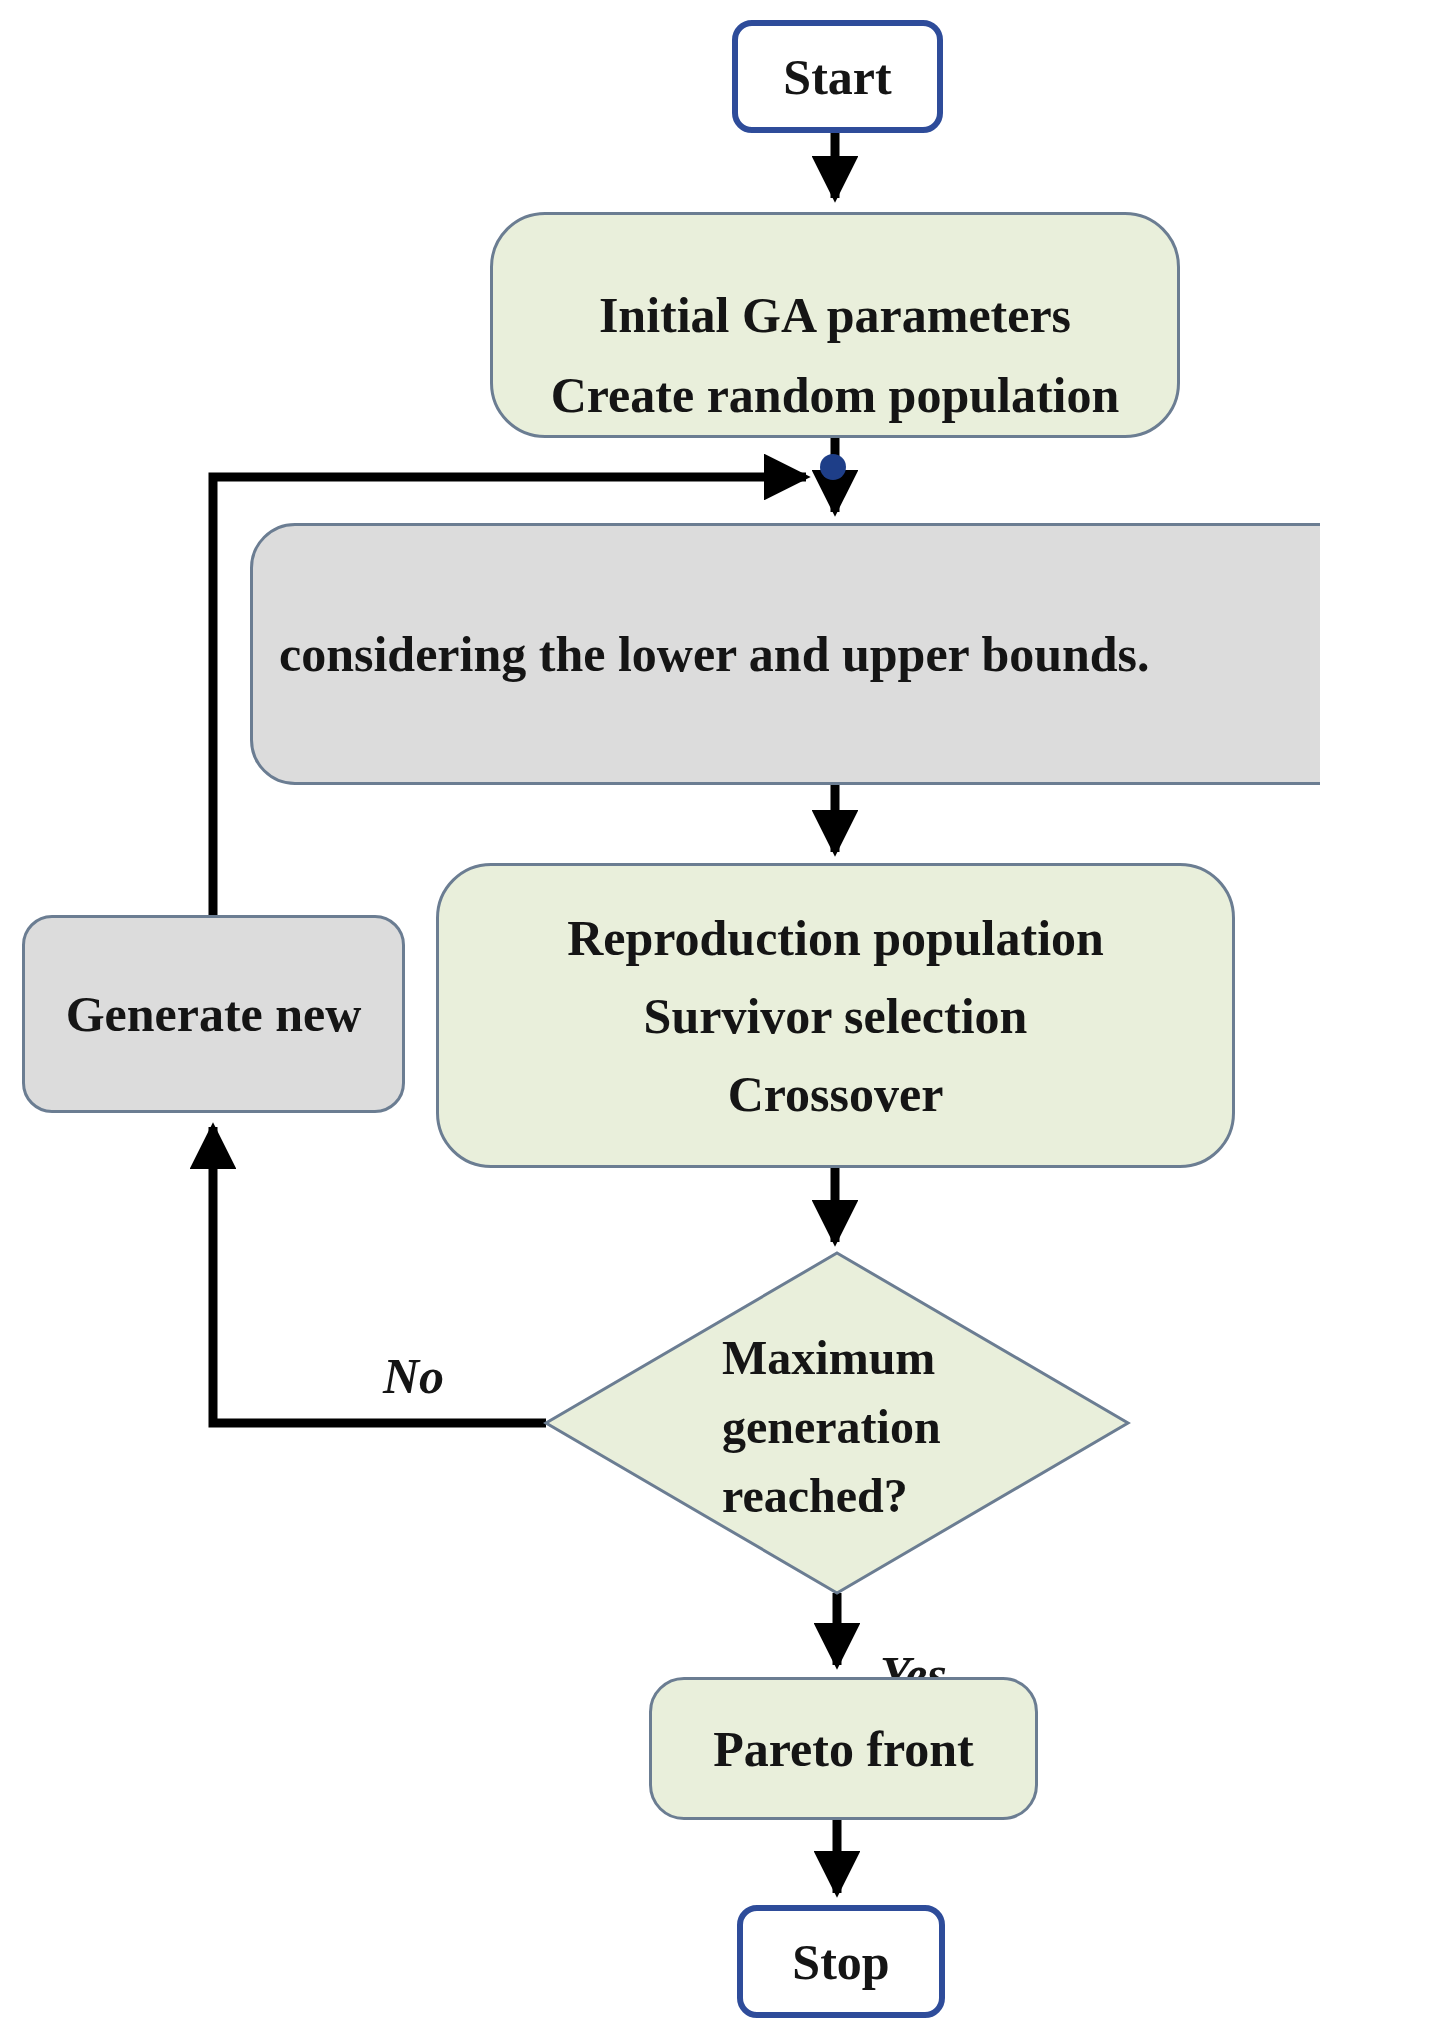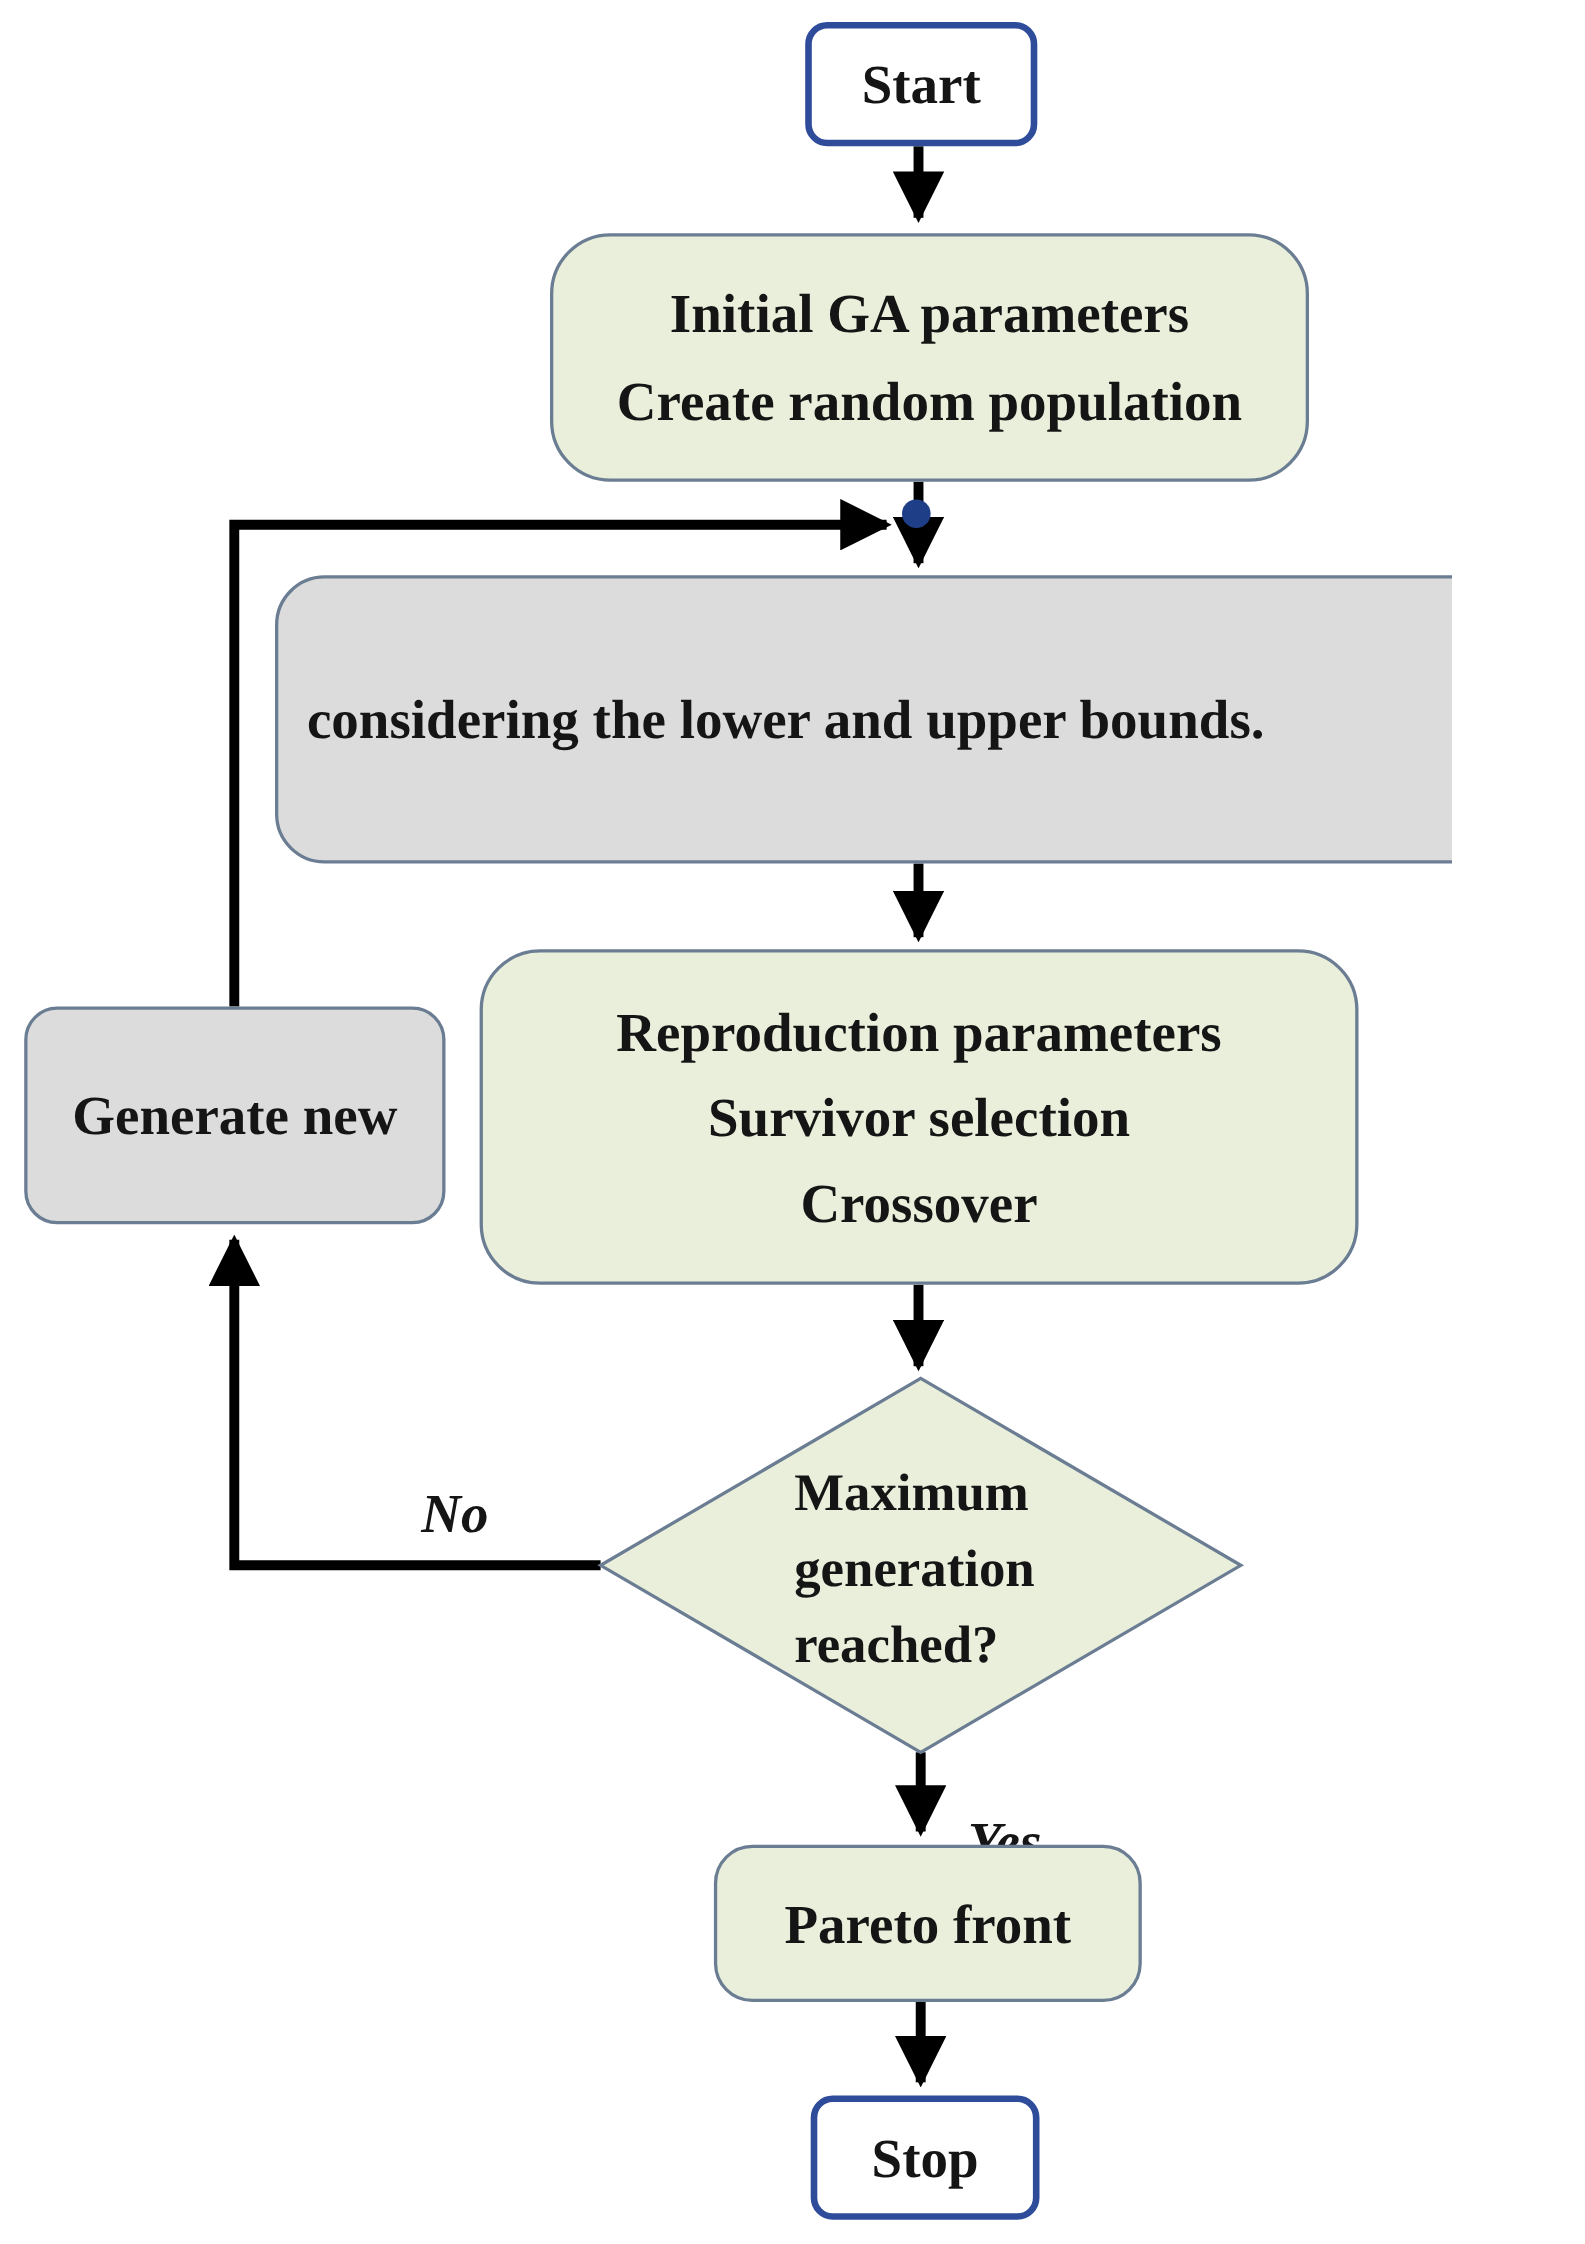--- a/index.html
+++ b/index.html
@@ -44,21 +44,21 @@
     font-size:50px;
   }
   .green{
     background:var(--node-green-fill);
     border:3px solid var(--shape-border);
   }
   .gray{
     background:var(--node-gray-fill);
     border:3px solid var(--shape-border);
   }
-  .node-init{left:500px;top:212px;width:690px;height:226px;border-radius:55px;font-size:50px;line-height:80px;}
+  .node-init{left:490px;top:212px;width:690px;height:226px;border-radius:55px;font-size:50px;line-height:80px;justify-content:flex-end;}
   .node-eval{
     left:250px;top:523px;width:1172px;height:262px;border-radius:45px;
     font-size:50px;line-height:85px;
     align-items:stretch;text-align:left;
     padding:0 26px;
   }
   .eval-line1{display:flex;justify-content:space-between;}
   .node-generate{left:22px;top:915px;width:383px;height:198px;border-radius:30px;font-size:50px;line-height:76px;}
   .node-repro{left:436px;top:863px;width:799px;height:305px;border-radius:55px;font-size:50px;line-height:78px;}
   .node-pareto{left:649px;top:1677px;width:389px;height:143px;border-radius:35px;font-size:50px;}
@@ -123,21 +123,21 @@
 
   <div class="node gray node-eval">
     <div>considering the lower and upper bounds.</div>
   </div>
 
   <div class="node gray node-generate">
     <div>Generate new</div>
   </div>
 
   <div class="node green node-repro">
-    <div>Reproduction parameters</div>
+    <div>Reproduction population</div>
     <div>Survivor selection</div>
     <div>Crossover</div>
   </div>
 
   <div class="decision-text">
     <div>Maximum</div>
     <div>generation</div>
     <div>reached?</div>
   </div>
 

